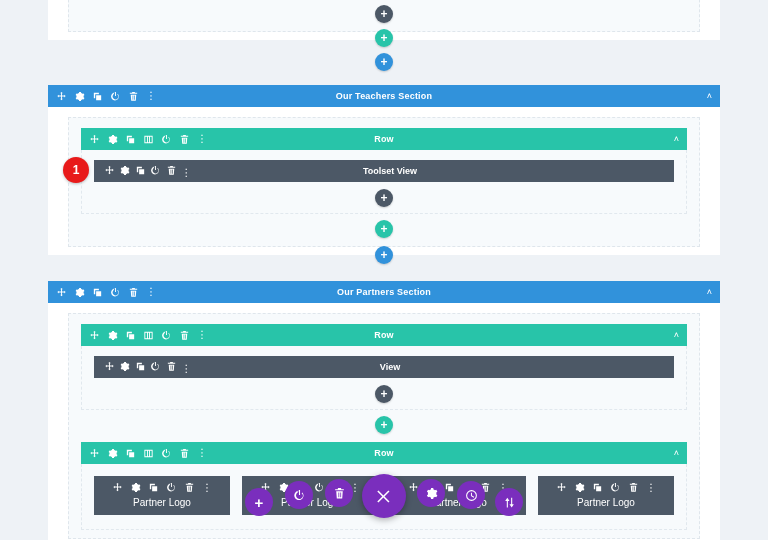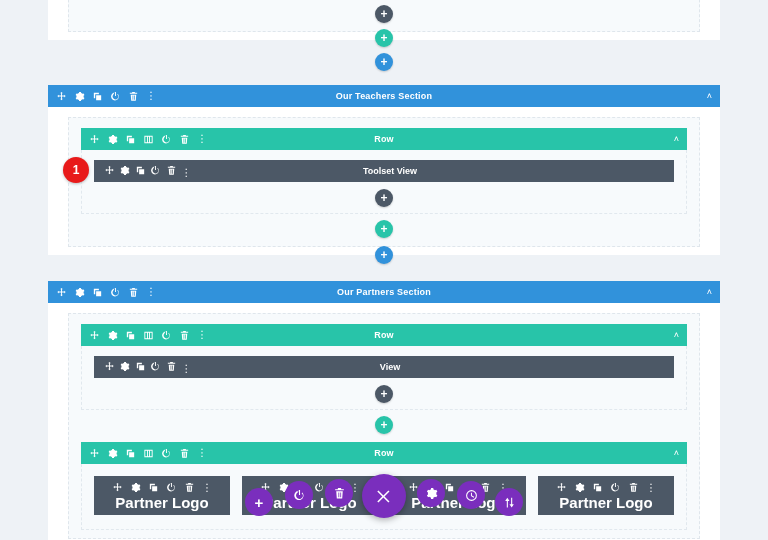--- a/index.html
+++ b/index.html
@@ -118,21 +118,21 @@
     background: #4c5866;
     color: #fff;
     padding: 6px 6px 7px 6px;
     text-align: center;
   }
   .module-stack .tools {
     display: flex; justify-content: center; align-items: center; gap: 7px;
     margin-bottom: 4px;
   }
   .module-stack .mod-title {
-    font-size: 15px; font-weight: bold; line-height: 11px; text-align: center;
+    font-size: 10px; font-weight: normal; line-height: 11px; text-align: center;
   }
 
   
   .addwrap { display: flex; justify-content: center; }
   .addbtn {
     width: 18px; height: 18px; border-radius: 50%;
     display: flex; align-items: center; justify-content: center;
     color: #fff; font-size: 12px; line-height: 1; font-weight: bold;
     box-shadow: 0 1px 2px rgba(0,0,0,.18);
     cursor: pointer; user-select: none;

